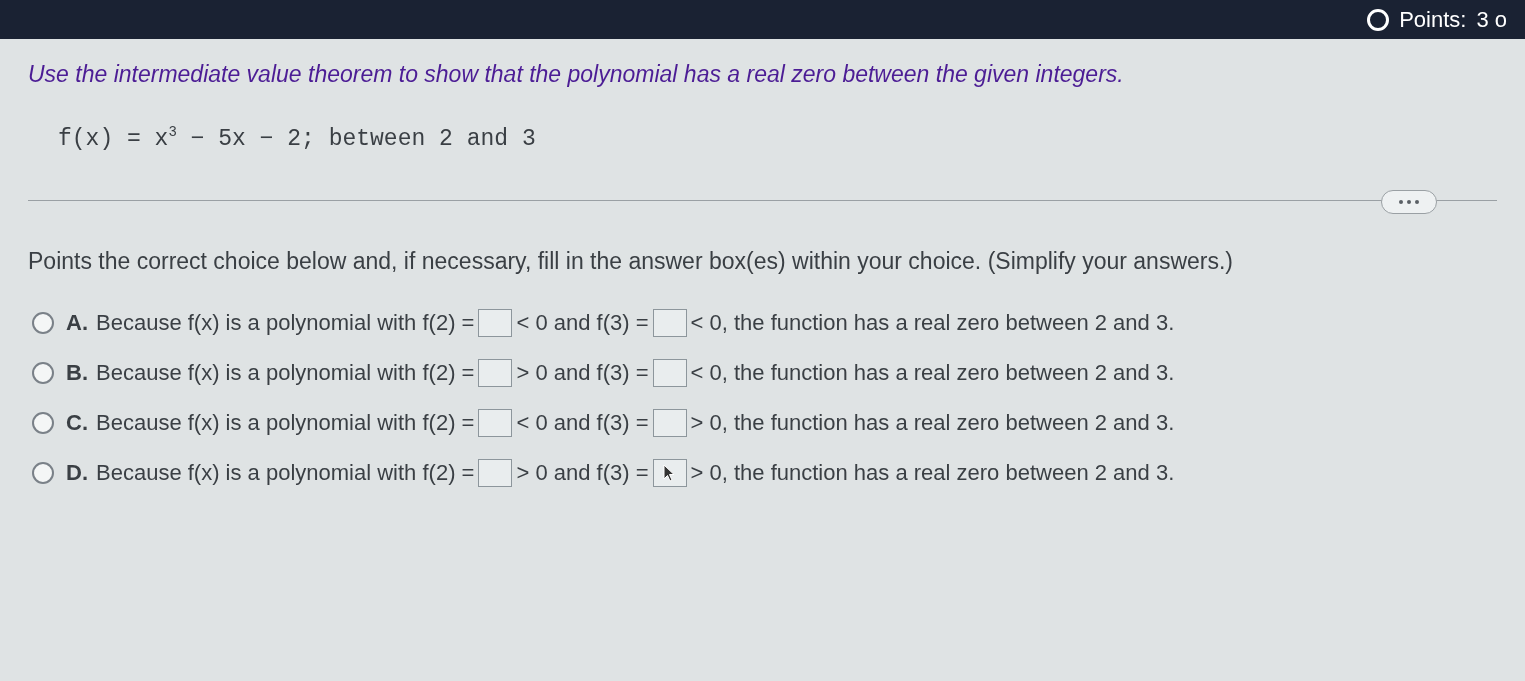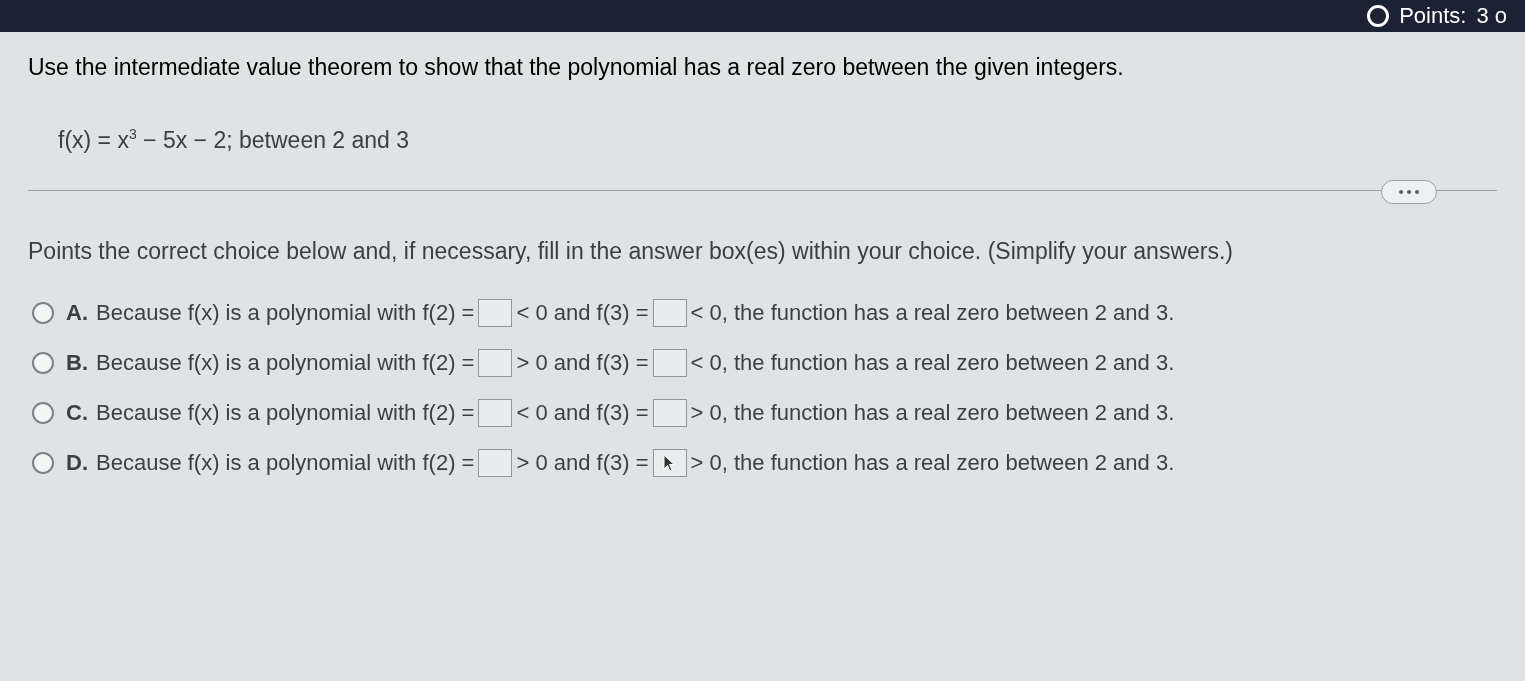--- a/index.html
+++ b/index.html
@@ -1,33 +1,33 @@
 <!DOCTYPE html>
 <html><head>
 <meta charset="utf-8">
 <style>
   * { box-sizing: border-box; margin: 0; padding: 0; }
   html, body { width: 1525px; height: 681px; font-family: Arial, Helvetica, sans-serif; background: #dfe3e4; overflow: hidden; }
   .topbar {
-    height: 32px;
+    height: 39px;
     background: #1a2233;
     color: #fff;
     display: flex;
     align-items: center;
     justify-content: flex-end;
     padding: 0 18px;
     font-size: 22px;
   }
   .points-wrap { display: flex; align-items: center; gap: 10px; }
   .circle-icon {
     width: 22px; height: 22px; border: 3px solid #fff; border-radius: 50%;
   }
   .content { padding: 22px 28px 0 28px; color: #333; }
-  .prompt { font-size: 23px; color: #000000; margin-bottom: 45px; }
-  .formula { font-size: 23px; color: #3a3f44; margin-left: 30px; margin-bottom: 24px; }
+  .prompt { font-size: 23px; color: #4c1d95; margin-bottom: 36px; font-style: italic; }
+  .formula { font-size: 23px; color: #3a3f44; margin-left: 30px; margin-bottom: 36px; font-family: Liberation Mono, monospace; }
   .formula .fx { display: inline-block; }
   .formula sup { font-size: 14px; vertical-align: super; }
   .divider-row {
     position: relative; height: 36px; margin-bottom: 24px;
   }
   .divider-line {
     border: none; border-top: 1px solid #9aa0a4; position: absolute; inset: 12px 0 auto 0;
   }
   .dots-pill {
     position: absolute; right: 60px; top: 2px;

